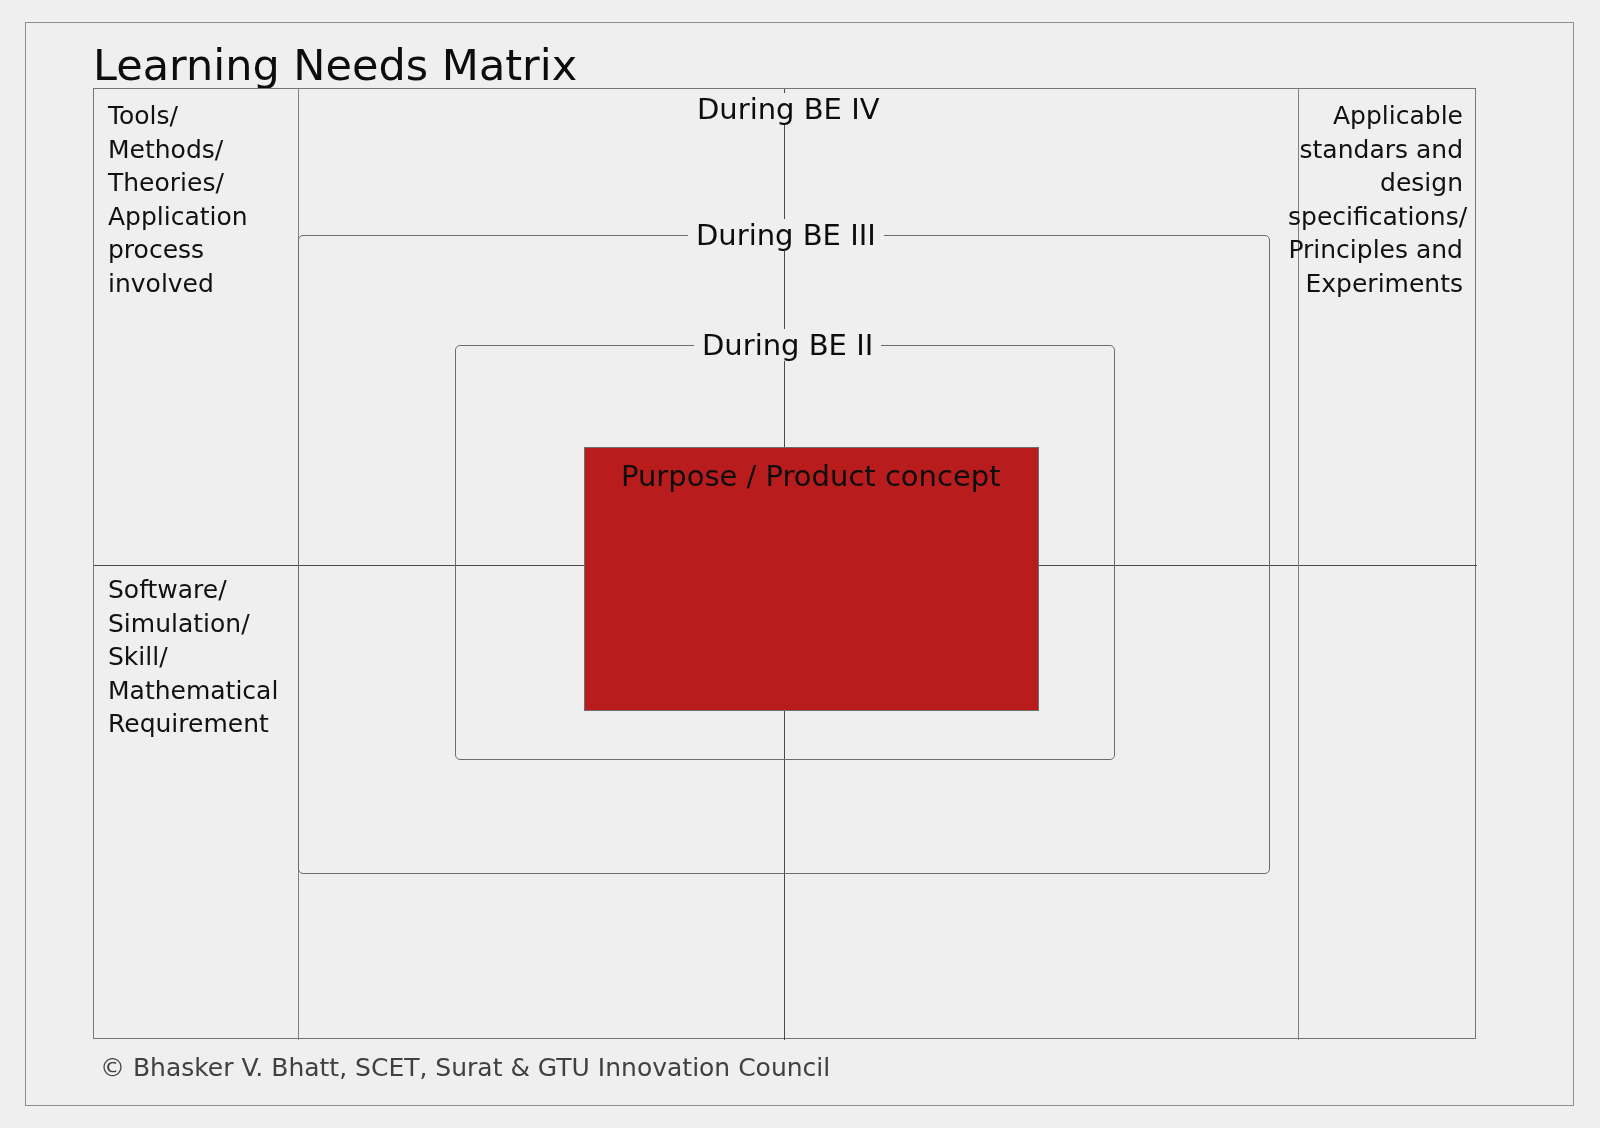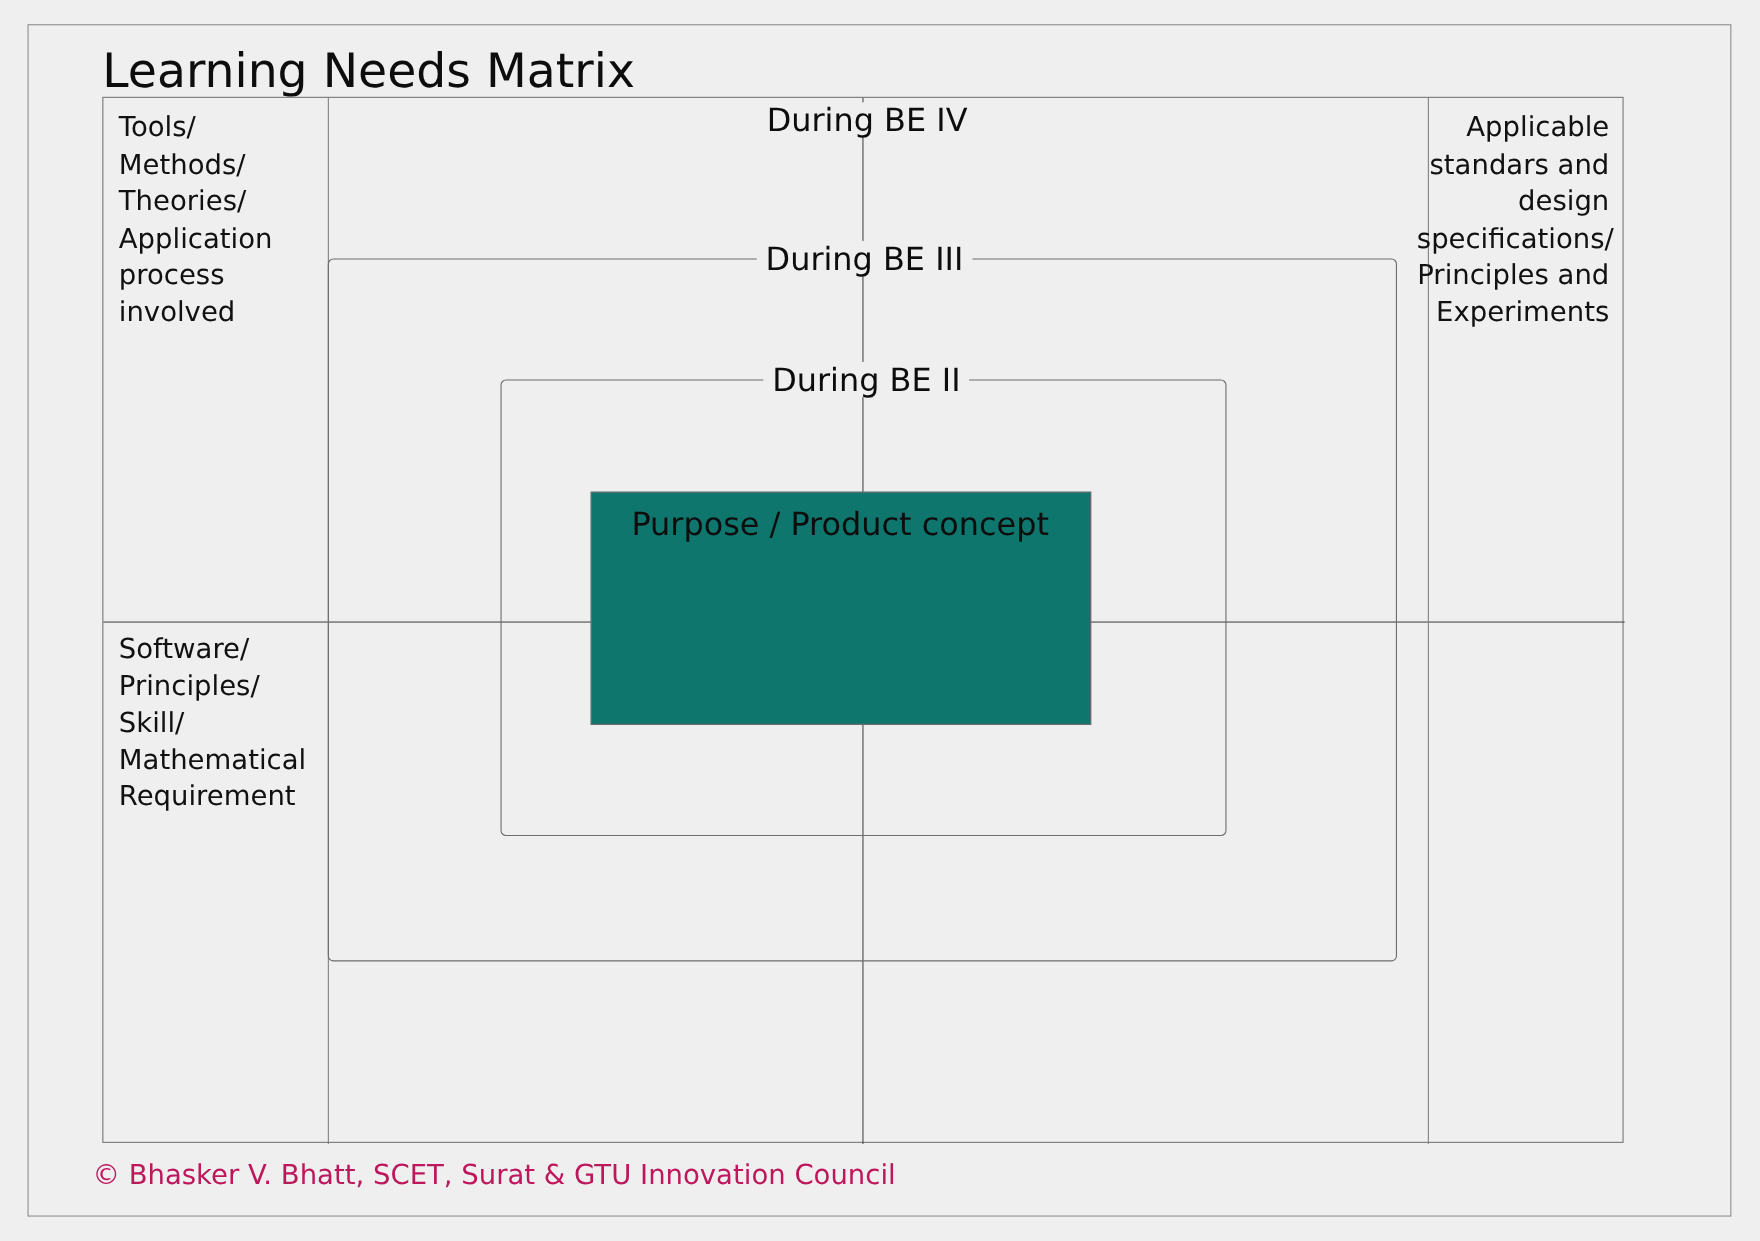--- a/index.html
+++ b/index.html
@@ -146,27 +146,27 @@
     border: 1.5px solid #6d6d6d;
     border-radius: 5px;
     box-sizing: border-box;
     background: transparent;
   }
   .nest-be3 { left: 204px; top: 146px; width: 972px; height: 639px; }
   .nest-be2 { left: 361px; top: 256px; width: 660px; height: 415px; }
 
   .purpose-box {
     position: absolute;
-    left: 443px;
+    left: 490px;
     top: 358px;
     width: 455px;
-    height: 212px;
+    height: 264px;
     border: 1.5px solid #6d6d6d;
     box-sizing: border-box;
-    background: #0f766e;
+    background: #b91c1c;
   }
 
   
   .stage-label {
     position: absolute;
     font-size: 29px;
     line-height: 32px;
     color: #0d0d0d;
     white-space: nowrap;
     background: #efefef;
@@ -182,25 +182,25 @@
     top: 12px;
     font-size: 29px;
     line-height: 32px;
     color: #0d0d0d;
     white-space: nowrap;
   }
 
   
   .footer {
     position: absolute;
-    left: 84px;
+    left: 100px;
     top: 1053px;
     font-size: 25px;
     line-height: 30px;
-    color: #be185d;
+    color: #404040;
     white-space: nowrap;
   }
 </style>
 </head>
 <body>
 
 <div id="page">
 
   <div class="page-frame"></div>
 
@@ -233,21 +233,21 @@
 specifications/
 Principles and
 Experiments</div>
     <div class="corner-text tl-text">Tools/
 Methods/
 Theories/
 Application
 process
 involved</div>
     <div class="corner-text bl-text">Software/
-Principles/
+Simulation/
 Skill/
 Mathematical
 Requirement</div>
   </div>
 
   <div class="footer">© Bhasker V. Bhatt, SCET, Surat &amp; GTU Innovation Council</div>
 
 </div>
 
 </body></html>

